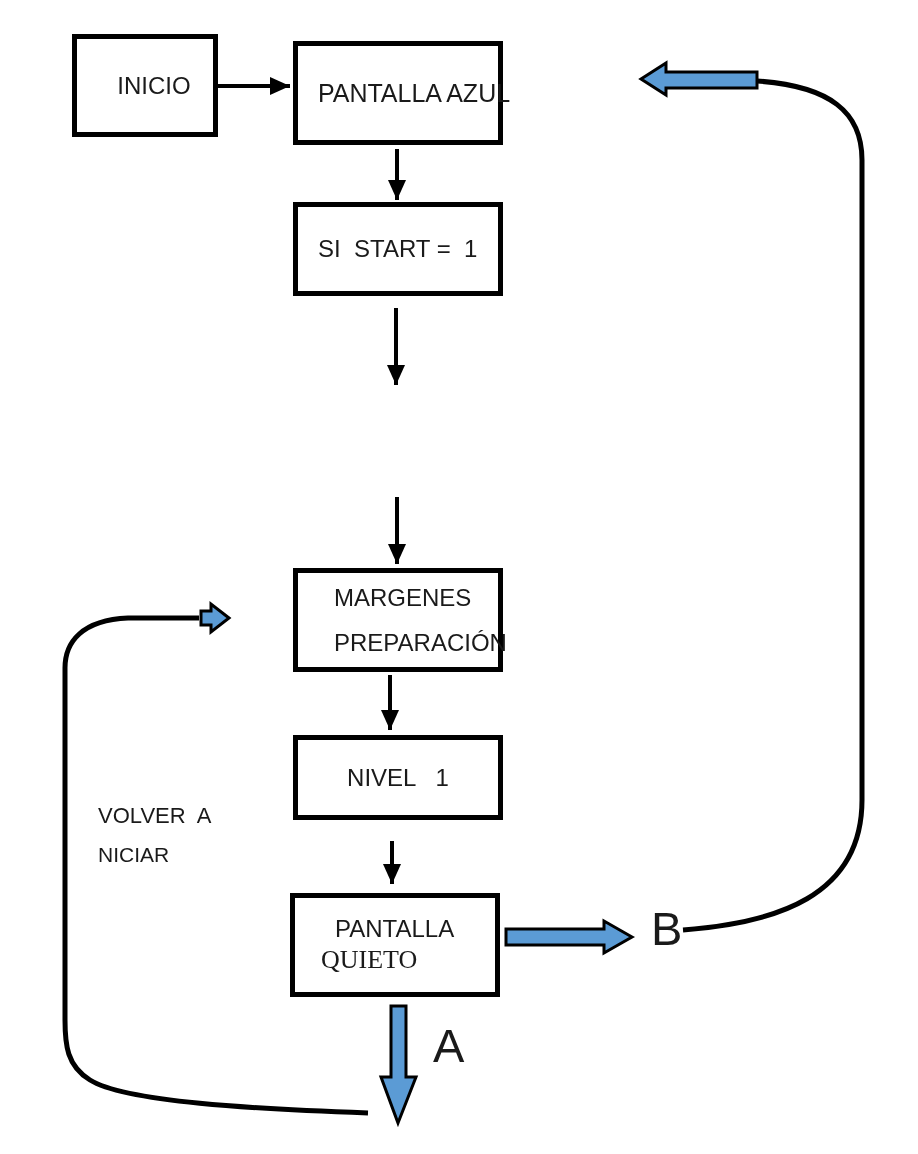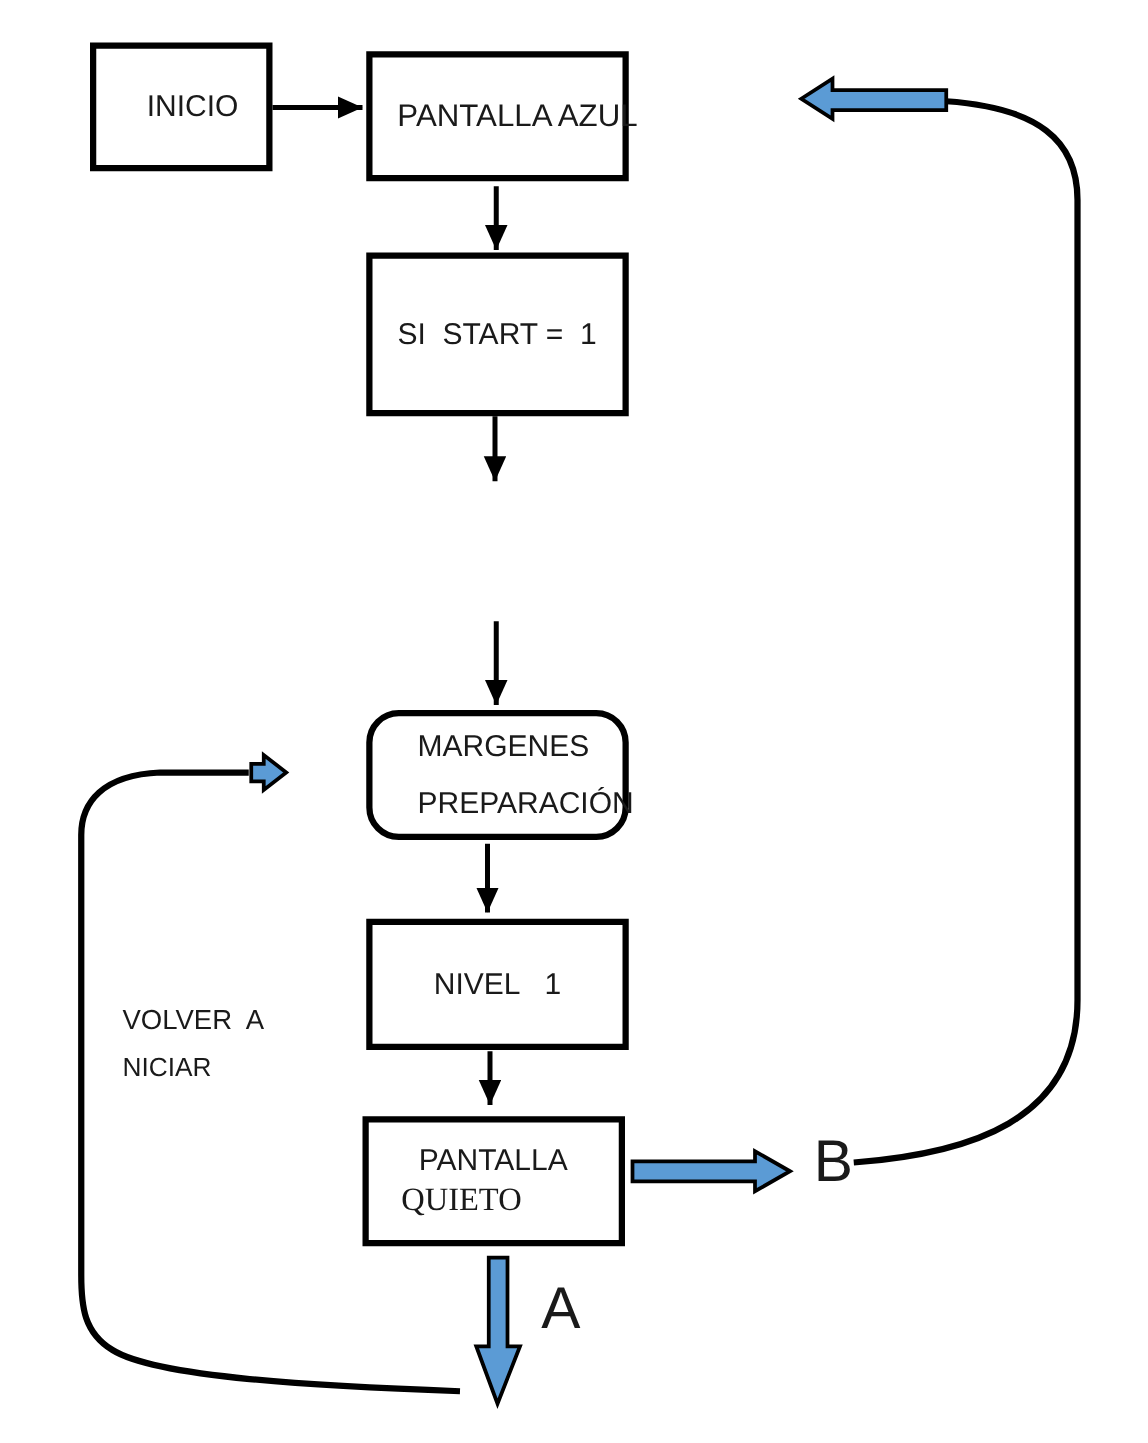--- a/index.html
+++ b/index.html
@@ -38,24 +38,24 @@
     line-height: 1.15;
     white-space: pre;
     color: #1a1a1a;
   }
   .node.align-left {
     align-items: flex-start;
   }
   #node-inicio        { left: 57px;  top: 34px;  width: 146px; height: 103px; align-items: center; padding-left: 18px; margin-left: 15px; }
   #node-pantalla-azul { left: 293px; top: 41px;  width: 210px; height: 104px; padding-left: 32px; }
   #node-pantalla-azul .lbl { font-size: 25px; }
-  #node-si-start      { left: 293px; top: 202px; width: 210px; height: 131px; padding-left: 20px; }
+  #node-si-start      { left: 293px; top: 202px; width: 210px; height: 94px; padding-left: 20px; }
   #node-juego         { left: 293px; top: 390px; width: 210px; height: 104px; }
-  #node-margenes      { left: 293px; top: 568px; width: 210px; height: 104px; padding-left: 36px; gap: 17px; border-radius: 26px; }
-  #node-nivel         { left: 293px; top: 735px; width: 210px; height: 105px; }
+  #node-margenes      { left: 293px; top: 568px; width: 210px; height: 104px; padding-left: 36px; gap: 17px; }
+  #node-nivel         { left: 293px; top: 735px; width: 210px; height: 85px; }
   #node-pantalla-quieto { left: 290px; top: 893px; width: 210px; height: 104px; gap: 3px; }
   #node-pantalla-quieto .line1 { padding-left: 40px; }
   #node-pantalla-quieto .line2 {
     padding-left: 26px;
     font-family: "Liberation Serif", serif;
     font-size: 26px;
   }
   .free-label {
     position: absolute;
     white-space: pre;

